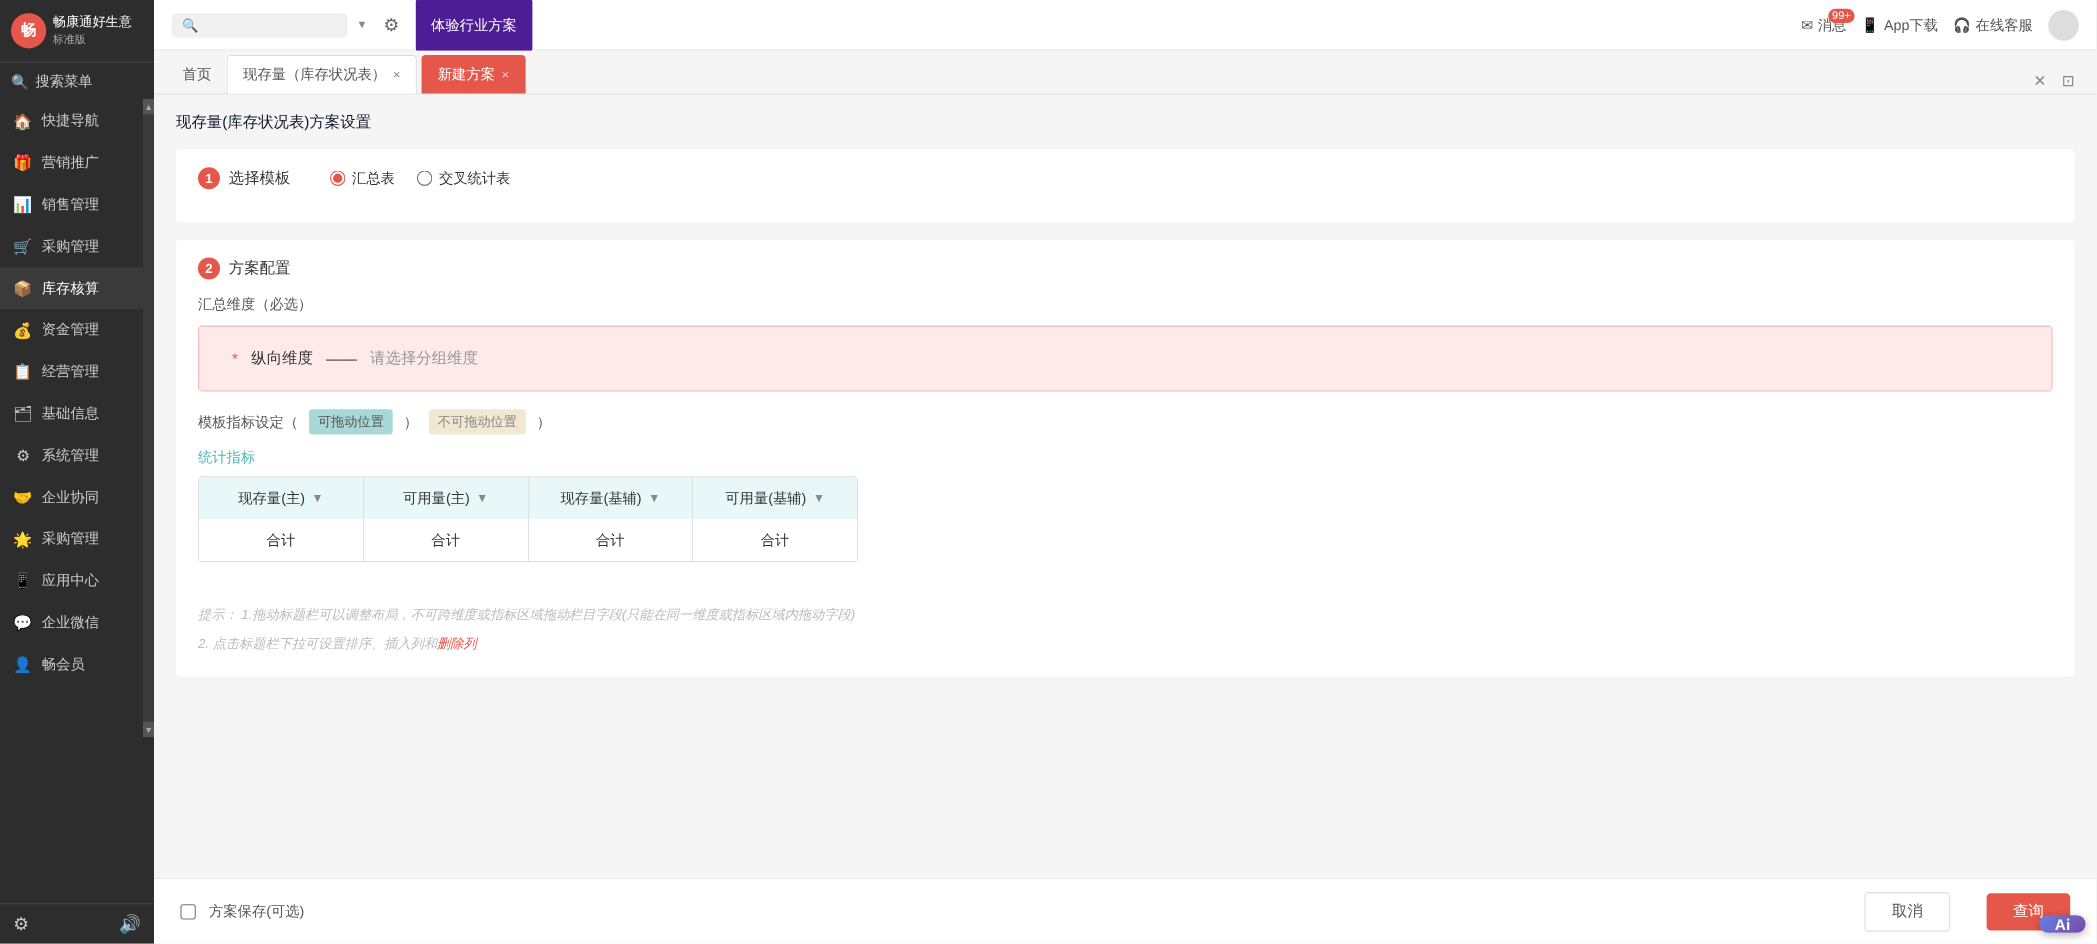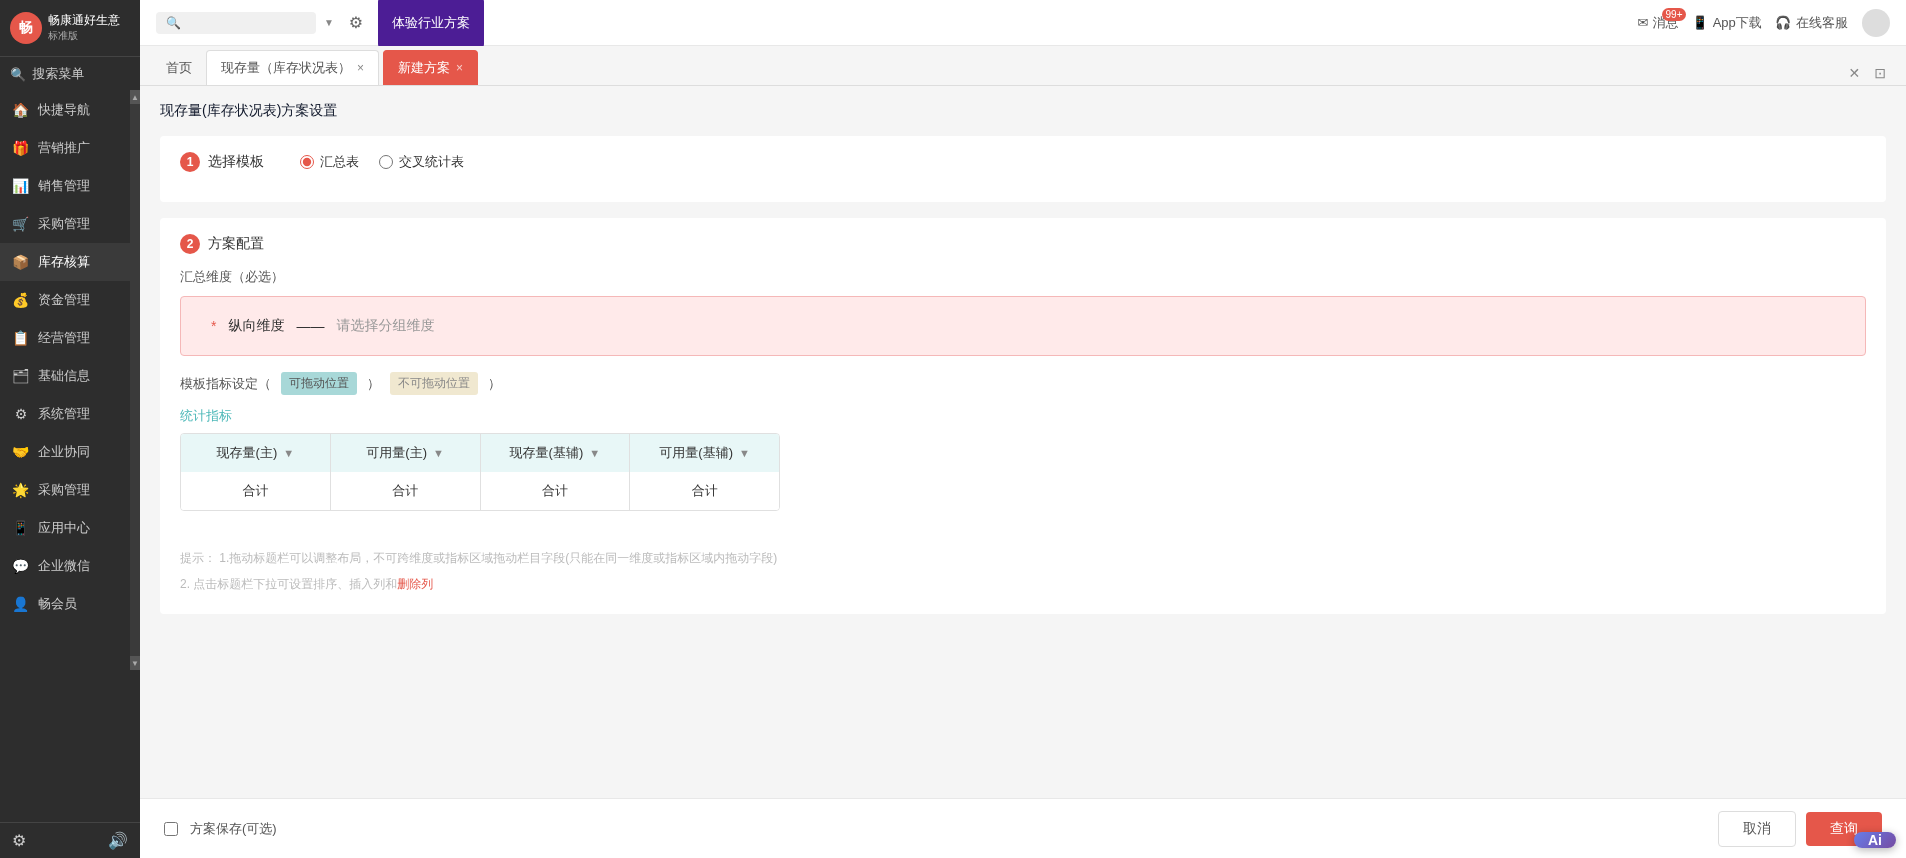--- a/index.html
+++ b/index.html
@@ -388,20 +388,21 @@
       border-right: 1px solid #e0e0e0;
     }
     .stats-body-cell:last-child { border-right: none; }
     .col-arrow { font-size: 11px; color: #888; cursor: pointer; }
 
     .hint-area {
       margin-top: 31px;
       font-size: 12px;
       color: #bbb;
       line-height: 2;
+      font-style: italic;
     }
     .hint-area p { margin-bottom: 2px; }
     .hint-highlight { color: #e5574a; }
 
     
     .bottom-bar {
       height: 60px;
       background: #fff;
       border-top: 1px solid #e8e8e8;
       display: flex;
@@ -432,20 +433,21 @@
       color: #555;
     }
     .query-btn {
       padding: 8px 24px;
       border: none;
       border-radius: 4px;
       background: #e5574a;
       font-size: 14px;
       cursor: pointer;
       color: #fff;
+      margin-left: 23px;
     }
 
     
     .ai-float {
       position: fixed;
       bottom: 10px;
       right: 10px;
       background: linear-gradient(135deg, #667eea, #764ba2);
       color: white;
       border-radius: 8px;

